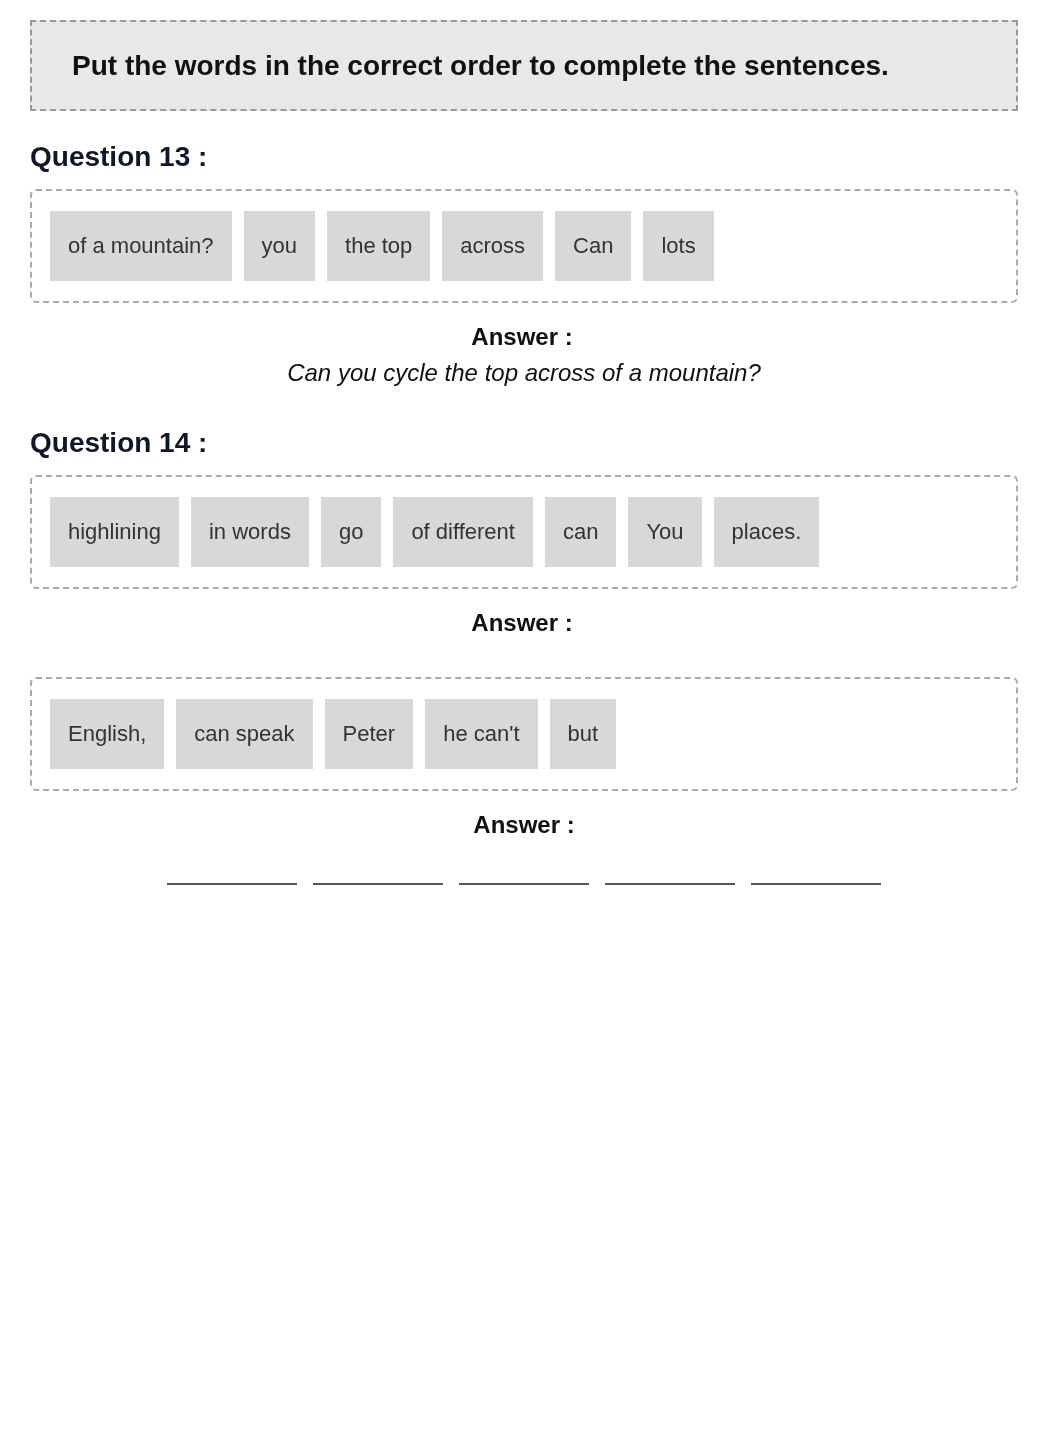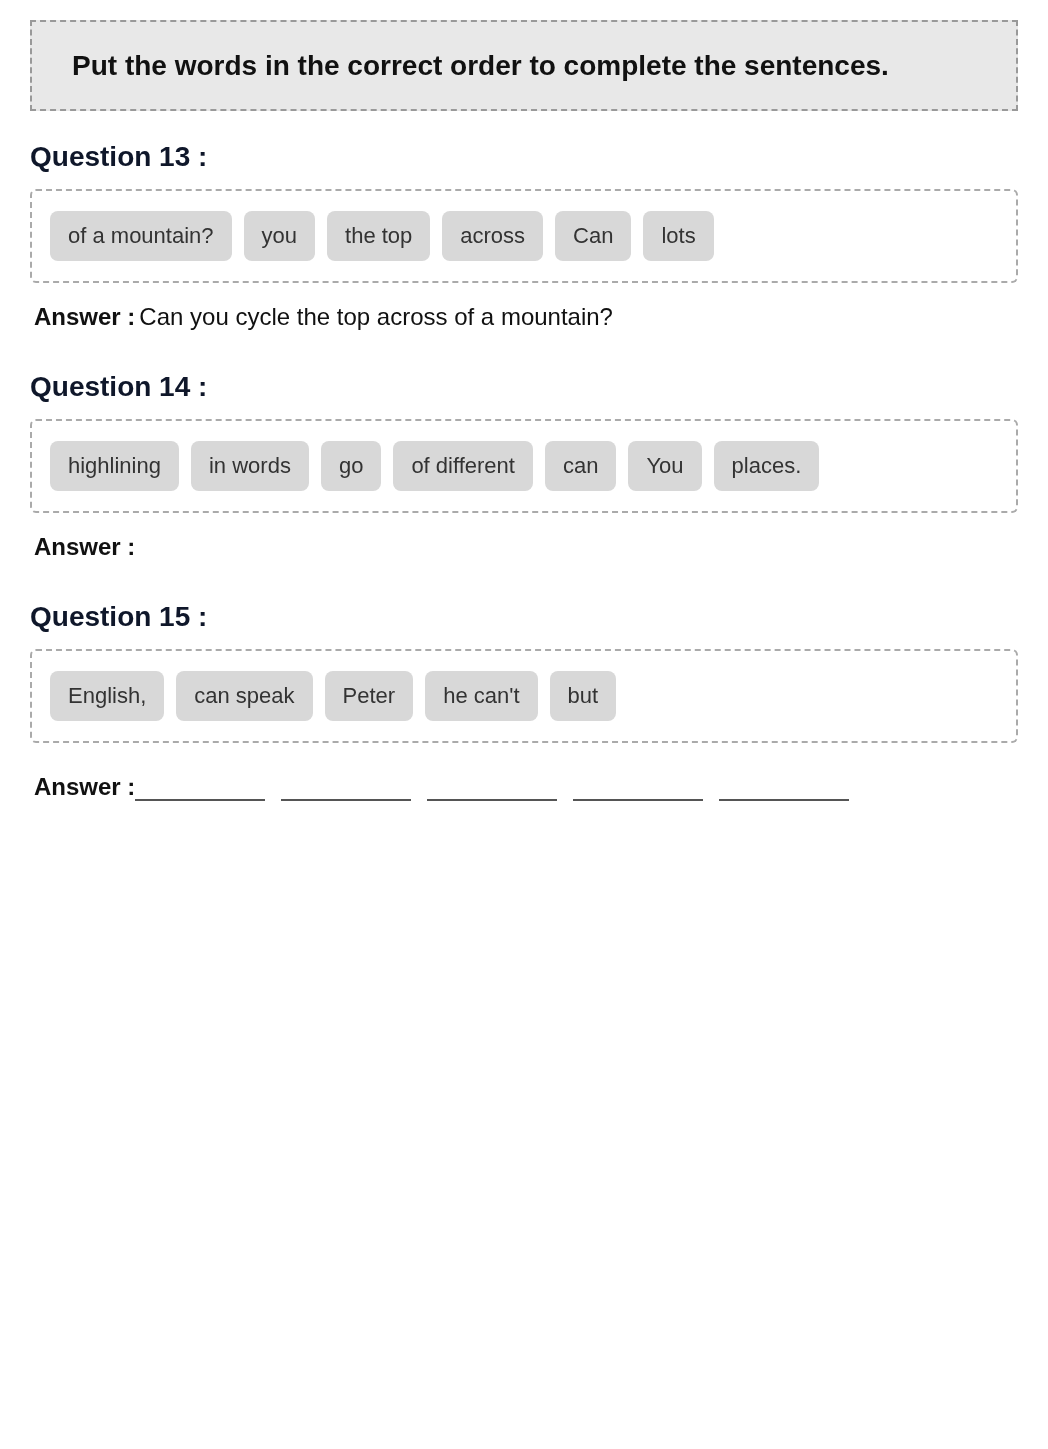--- a/index.html
+++ b/index.html
@@ -47,45 +47,48 @@
       padding: 20px 18px;
       display: flex;
       flex-wrap: wrap;
       gap: 12px;
       margin-bottom: 20px;
       background: #fff;
     }
 
     .word-chip {
       background: #d8d8d8;
-      border-radius: 8px;
-      padding: 12px 18px;
+      border-radius: 0;
+      padding: 22px 18px;
       font-size: 22px;
       color: #333;
       cursor: pointer;
     }
 
     .answer-row {
       display: flex;
-      align-items: flex-end;
+      align-items: center;
+      gap: 8px;
       flex-wrap: wrap;
       margin-bottom: 40px;
       padding: 0 4px;
+      flex-direction: column;
     }
 
     .answer-label {
       font-size: 24px;
       font-weight: bold;
       color: #111;
       margin-right: 4px;
     }
 
     .answer-text {
       font-size: 24px;
       color: #111;
+      font-style: italic;
     }
 
     .answer-blanks {
       display: flex;
       align-items: center;
       gap: 16px;
       flex-wrap: wrap;
       margin-top: 8px;
     }
 
@@ -135,21 +138,20 @@
     <span class="word-chip">can</span>
     <span class="word-chip">You</span>
     <span class="word-chip">places.</span>
   </div>
   <div class="answer-row">
     <span class="answer-label">Answer :</span>
   </div>
 </div>
 
 <div class="question-section">
-  <div class="question-label">Question 15 :</div>
   <div class="words-box">
     <span class="word-chip">English,</span>
     <span class="word-chip">can speak</span>
     <span class="word-chip">Peter</span>
     <span class="word-chip">he can't</span>
     <span class="word-chip">but</span>
   </div>
   <div class="answer-row">
     <span class="answer-blank-label">Answer :</span>
     <div class="answer-blanks">

